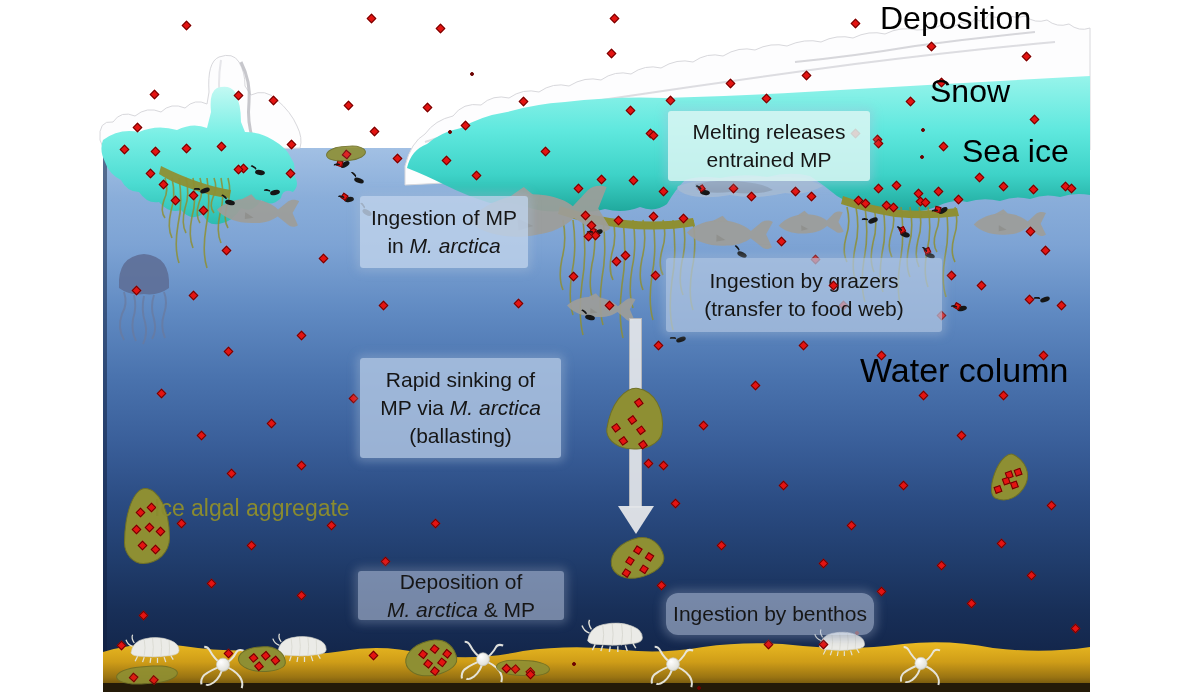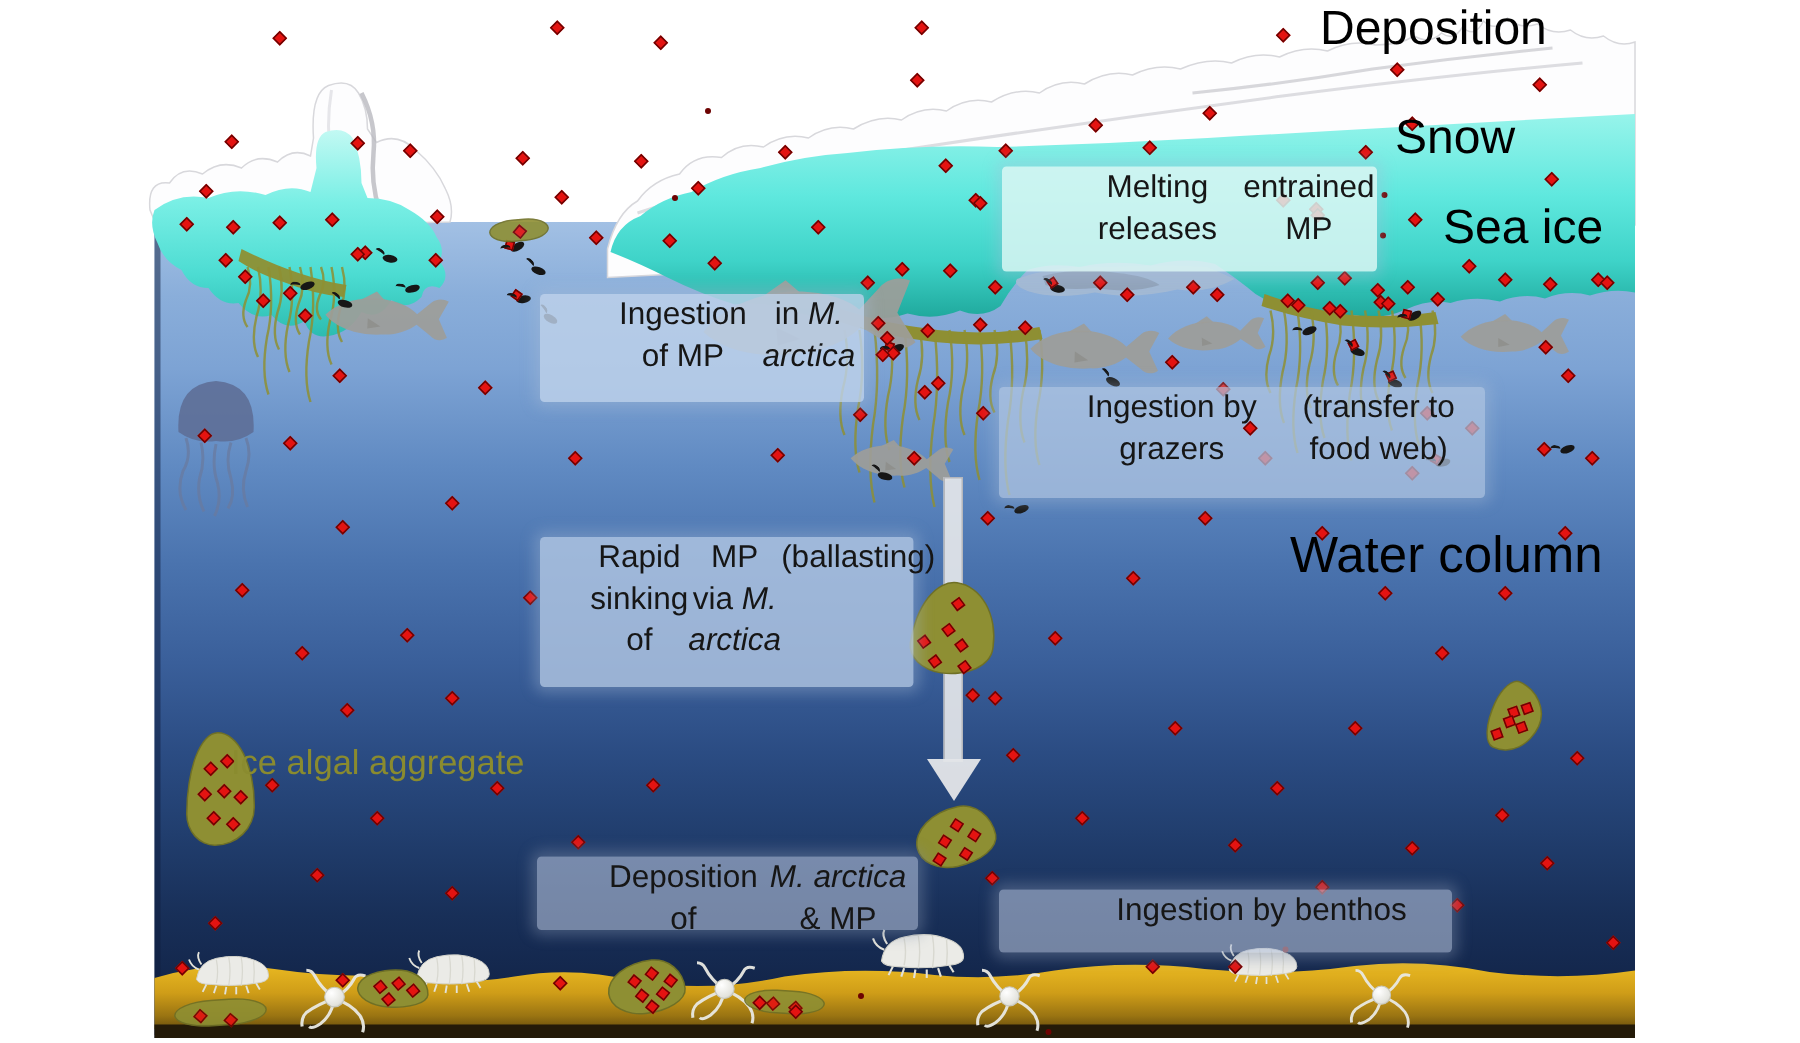--- a/index.html
+++ b/index.html
@@ -28,32 +28,32 @@
   .copepod.fed::before{content:"";position:absolute;left:-2px;top:-4px;width:4px;height:4px;
       background:var(--mp_fill);border:1px solid var(--mp_edge);transform:rotate(45deg);}
 
   
   .aggregate{position:absolute;background:var(--algae);border:1px solid #6f7026;z-index:6;}
   .aggregate.teardrop{border-radius:46% 54% 58% 42%/72% 64% 34% 28%;}
   .aggregate.blob{border-radius:60% 40% 55% 45%/55% 60% 40% 45%;}
   .aggregate.smear{border-radius:50%/62%;opacity:.9;}
 
   
-  .callout{position:absolute;z-index:8;border-radius:3px;display:flex;
+  .callout{position:absolute;z-index:8;border-radius:3px;display:flex;flex-direction:column;
      justify-content:center;text-align:center;color:var(--label_text);font-size:21px;
-     line-height:1.32;box-shadow:0 0 9px 4px rgba(170,188,214,0.35);padding-left:48px;}
+     line-height:1.32;box-shadow:0 0 9px 4px rgba(170,188,214,0.35);}
   .callout i{font-style:italic;}
   .co-melting{left:668px;top:111px;width:202px;height:70px;background:rgba(220,246,243,0.85);}
   .co-trapping{left:360px;top:196px;width:168px;height:72px;background:rgba(190,210,234,0.82);}
   .co-grazers{left:666px;top:258px;width:276px;height:74px;background:rgba(178,198,226,0.72);}
   .co-sinking{left:360px;top:358px;width:201px;height:100px;background:rgba(182,202,229,0.78);}
   .co-deposition{left:358px;top:571px;width:206px;height:49px;background:rgba(180,194,218,0.60);
      box-shadow:0 0 9px 4px rgba(120,135,165,0.45);}
-  .co-benthos{left:666px;top:593px;width:254px;height:42px;background:rgba(180,194,218,0.60);
-     box-shadow:0 0 9px 4px rgba(120,135,165,0.45);}
+  .co-benthos{left:666px;top:593px;width:208px;height:42px;background:rgba(180,194,218,0.60);
+     box-shadow:0 0 9px 4px rgba(120,135,165,0.45);border-radius:12px;}
 
   
   .biglabel{position:absolute;z-index:8;color:#000;font-size:32px;white-space:nowrap;}
   #lbl-watercolumn{font-size:34px;}
   #lbl-icealgal{font-size:23px;color:var(--algae_text);z-index:8;}
 
   
   #arrow-shaft{position:absolute;left:629px;top:318px;width:13px;height:190px;z-index:5;
      background:rgba(228,230,233,0.92);border:1px solid #b5b7bc;box-sizing:border-box;}
   #arrow-head{position:absolute;left:618px;top:506px;width:0;height:0;z-index:5;

